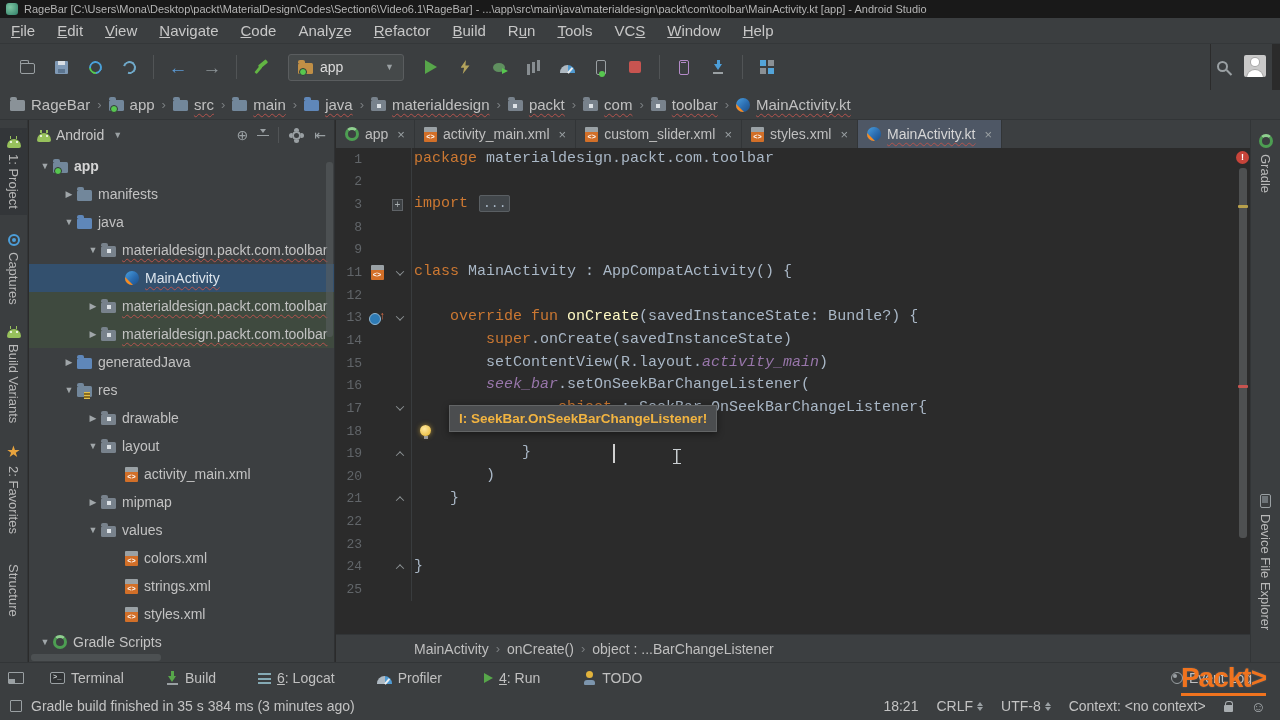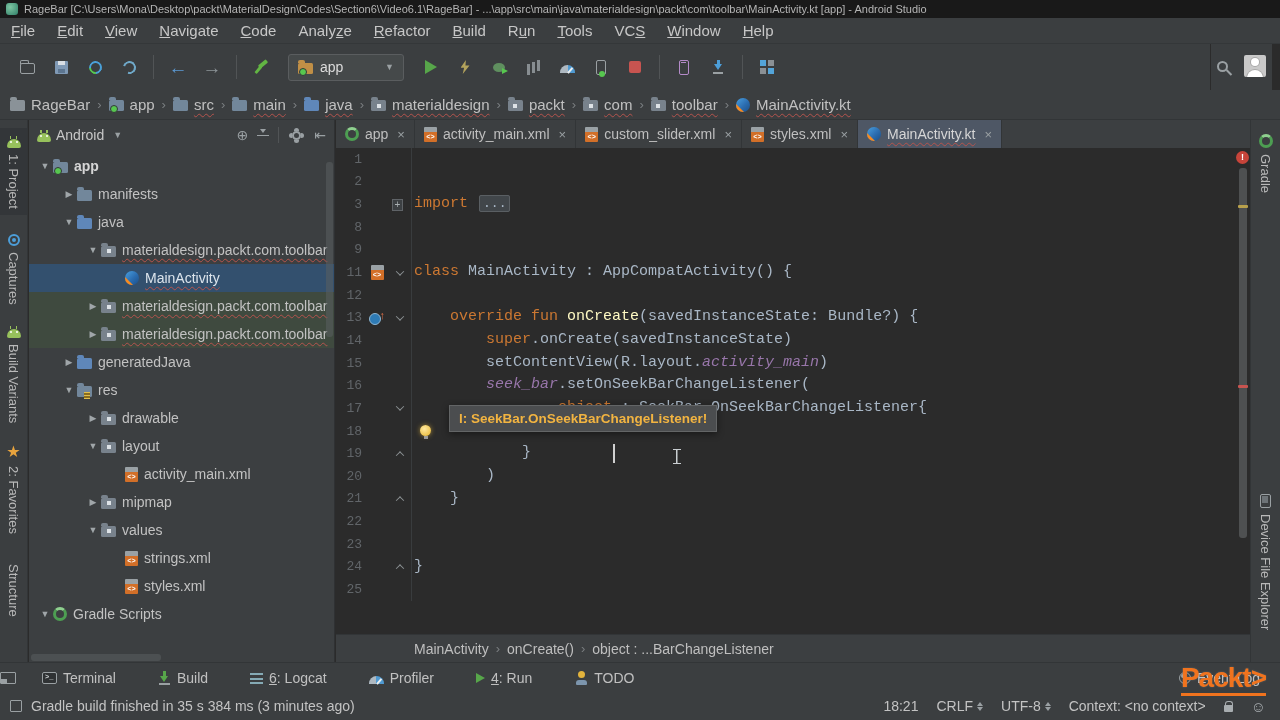--- a/index.html
+++ b/index.html
@@ -67,21 +67,21 @@
   .caretbar{position:absolute;width:2px;height:19px;background:#d0d0d0;z-index:5}
   .tooltip{position:absolute;left:113px;top:257px;height:27px;background:#4b4d4f;border:1px solid #636566;box-shadow:0 2px 7px rgba(0,0,0,.45);display:flex;align-items:center;padding:4px 9px;font-size:13.5px;font-weight:bold;color:#f2b441;white-space:nowrap;z-index:20}
   .ibeam{position:absolute;left:337px;top:301px;width:8px;height:15px;border-top:1.5px solid #c9ced1;border-bottom:1.5px solid #c9ced1;background:linear-gradient(#c9ced1,#c9ced1) center/1.5px 100% no-repeat;z-index:6}
   .estripe{position:absolute;right:0;top:0;width:15px;bottom:0}
   .ethumb{position:absolute;right:3px;top:20px;width:8px;height:370px;background:#a0a5aa;opacity:.3;border-radius:3px}
   .emark{position:absolute;right:2px;width:10px;height:3px;border-radius:1px}
   .errbadge{position:absolute;right:1px;top:3px;width:13px;height:13px;border-radius:50%;background:#c7443a;color:#fff;font:bold 9px/13px "Liberation Sans";text-align:center;z-index:8}
   .crumb2{position:absolute;left:336px;right:30px;top:634px;height:28px;background:#3c3f41;border-top:1px solid #323537;display:flex;align-items:center;padding-left:78px;font-size:14px;color:#bfbfbf}
 
   
-  .bottombar{position:absolute;left:0;right:0;top:662px;height:30px;background:#3b3e40;border-top:1px solid #323537;display:flex;align-items:center;font-size:14px;color:#c0c0c0;padding:0 0}
+  .bottombar{position:absolute;left:0;right:0;top:662px;height:30px;background:#3b3e40;border-top:1px solid #323537;display:flex;align-items:center;font-size:14px;color:#c0c0c0;padding:0 8px}
   .bitem{display:flex;align-items:center;gap:6px;margin-left:42px}
   .bitem.first{margin-left:26px}
   .eventlog{display:flex;align-items:center;gap:6px;margin-left:auto;margin-right:20px}
   .statusbar{position:absolute;left:0;right:0;top:692px;height:28px;background:#3b3e40;display:flex;align-items:center;gap:9px;padding:0 10px;font-size:14px;color:#c3c3c3}
   .sright{margin-left:auto;display:flex;align-items:center;gap:18px;margin-right:4px}
   .upd{display:inline-flex;flex-direction:column;gap:1px;margin-left:4px;vertical-align:middle}
   .upd i{width:0;height:0;border-left:3.5px solid transparent;border-right:3.5px solid transparent}
   .upd .u{border-bottom:4px solid #9aa0a3}
   .upd .d{border-top:4px solid #9aa0a3}
   .withupd{display:flex;align-items:center}
@@ -422,20 +422,25 @@
         <span class="tlabel">mipmap</span>
       </div>
       <div class="trow" style="padding-left: 56px;">
         <span class="arrow">▼</span>
         <span class="ic ic-pkg"></span>
         <span class="tlabel">values</span>
       </div>
       <div class="trow" style="padding-left: 80px;">
         <span class="arrow"></span>
         <span class="ic ic-xml"></span>
+        <span class="tlabel">colors.xml</span>
+      </div>
+      <div class="trow" style="padding-left: 80px;">
+        <span class="arrow"></span>
+        <span class="ic ic-xml"></span>
         <span class="tlabel">strings.xml</span>
       </div>
       <div class="trow" style="padding-left: 80px;">
         <span class="arrow"></span>
         <span class="ic ic-xml"></span>
         <span class="tlabel">styles.xml</span>
       </div>
       <div class="trow" style="padding-left: 8px;">
         <span class="arrow">▼</span>
         <span class="ic ic-gr"></span>
@@ -473,20 +478,21 @@
   </div>
 
 <div class="codearea" id="codearea">
   <div id="codelines">
       <div class="cl">
         <div class="gut">
           <span class="lnum">1</span>
           <span class="gico"></span>
           <span class="gfold"></span>
         </div>
+        <pre class="code"><span class="k">package</span><span> materialdesign.packt.com.toolbar</span></pre>
       </div>
       <div class="cl">
         <div class="gut">
           <span class="lnum">2</span>
           <span class="gico"></span>
           <span class="gfold"></span>
         </div>
         <pre class="code"></pre>
       </div>
       <div class="cl">

